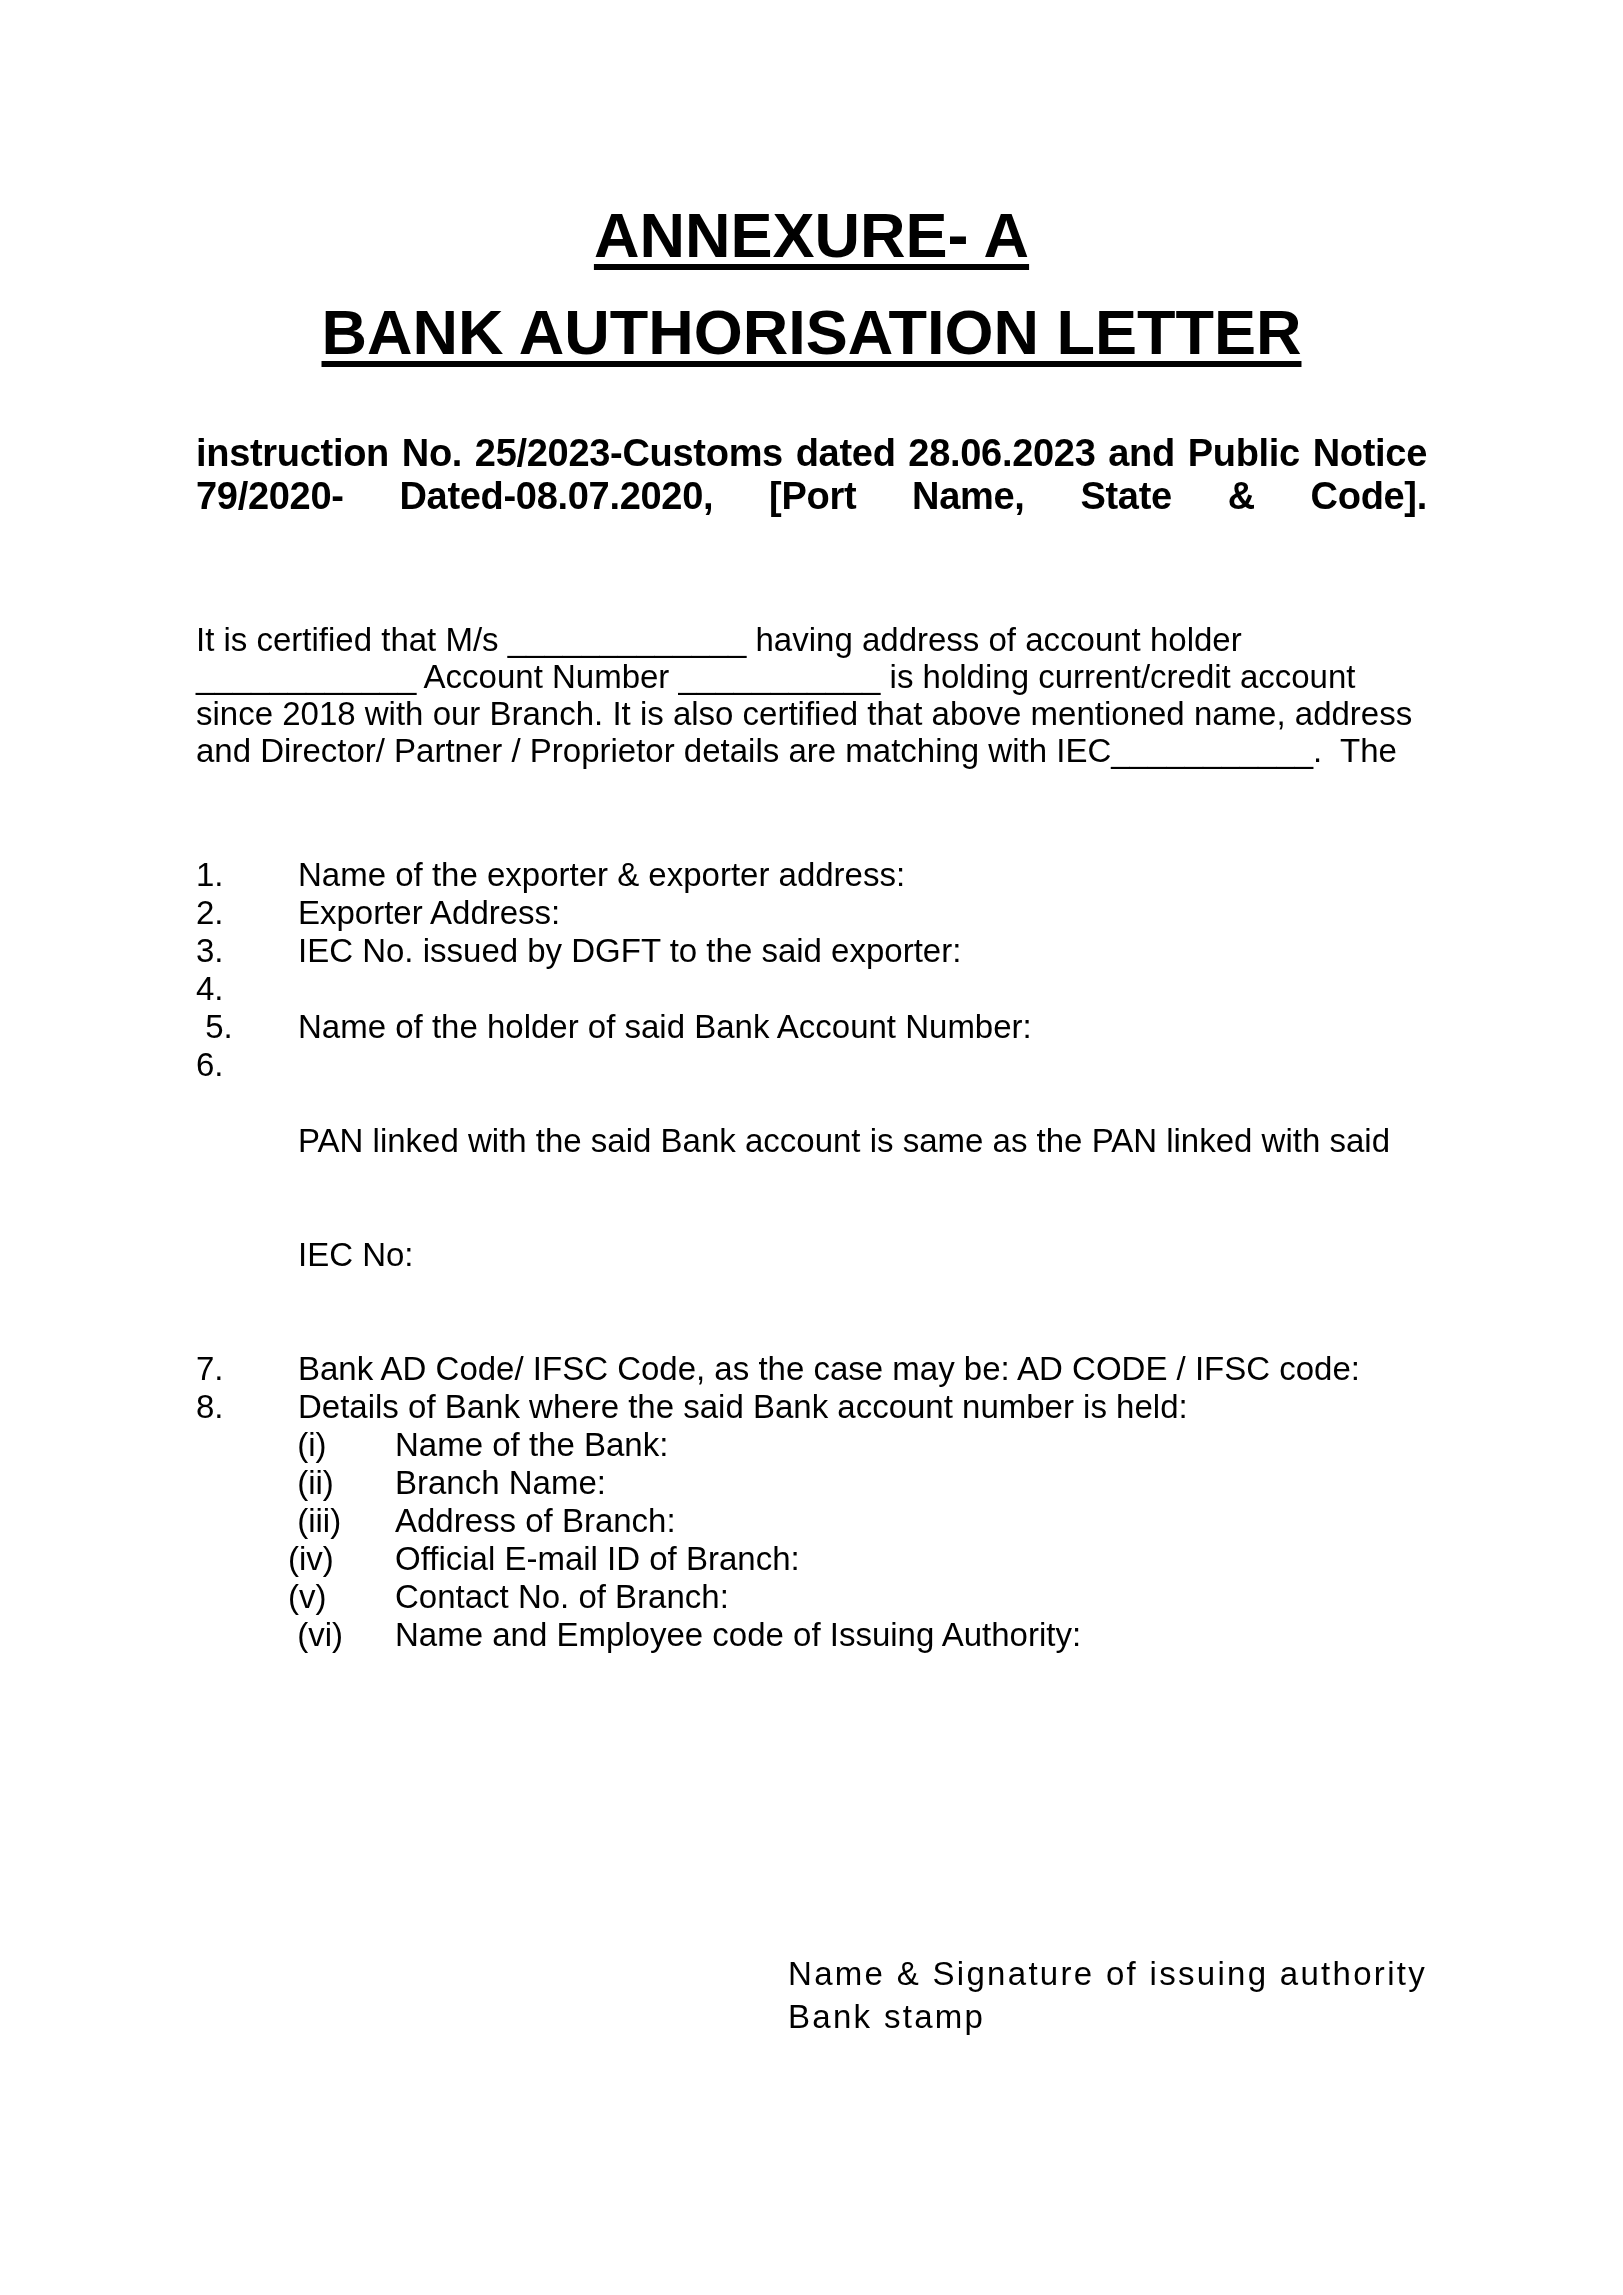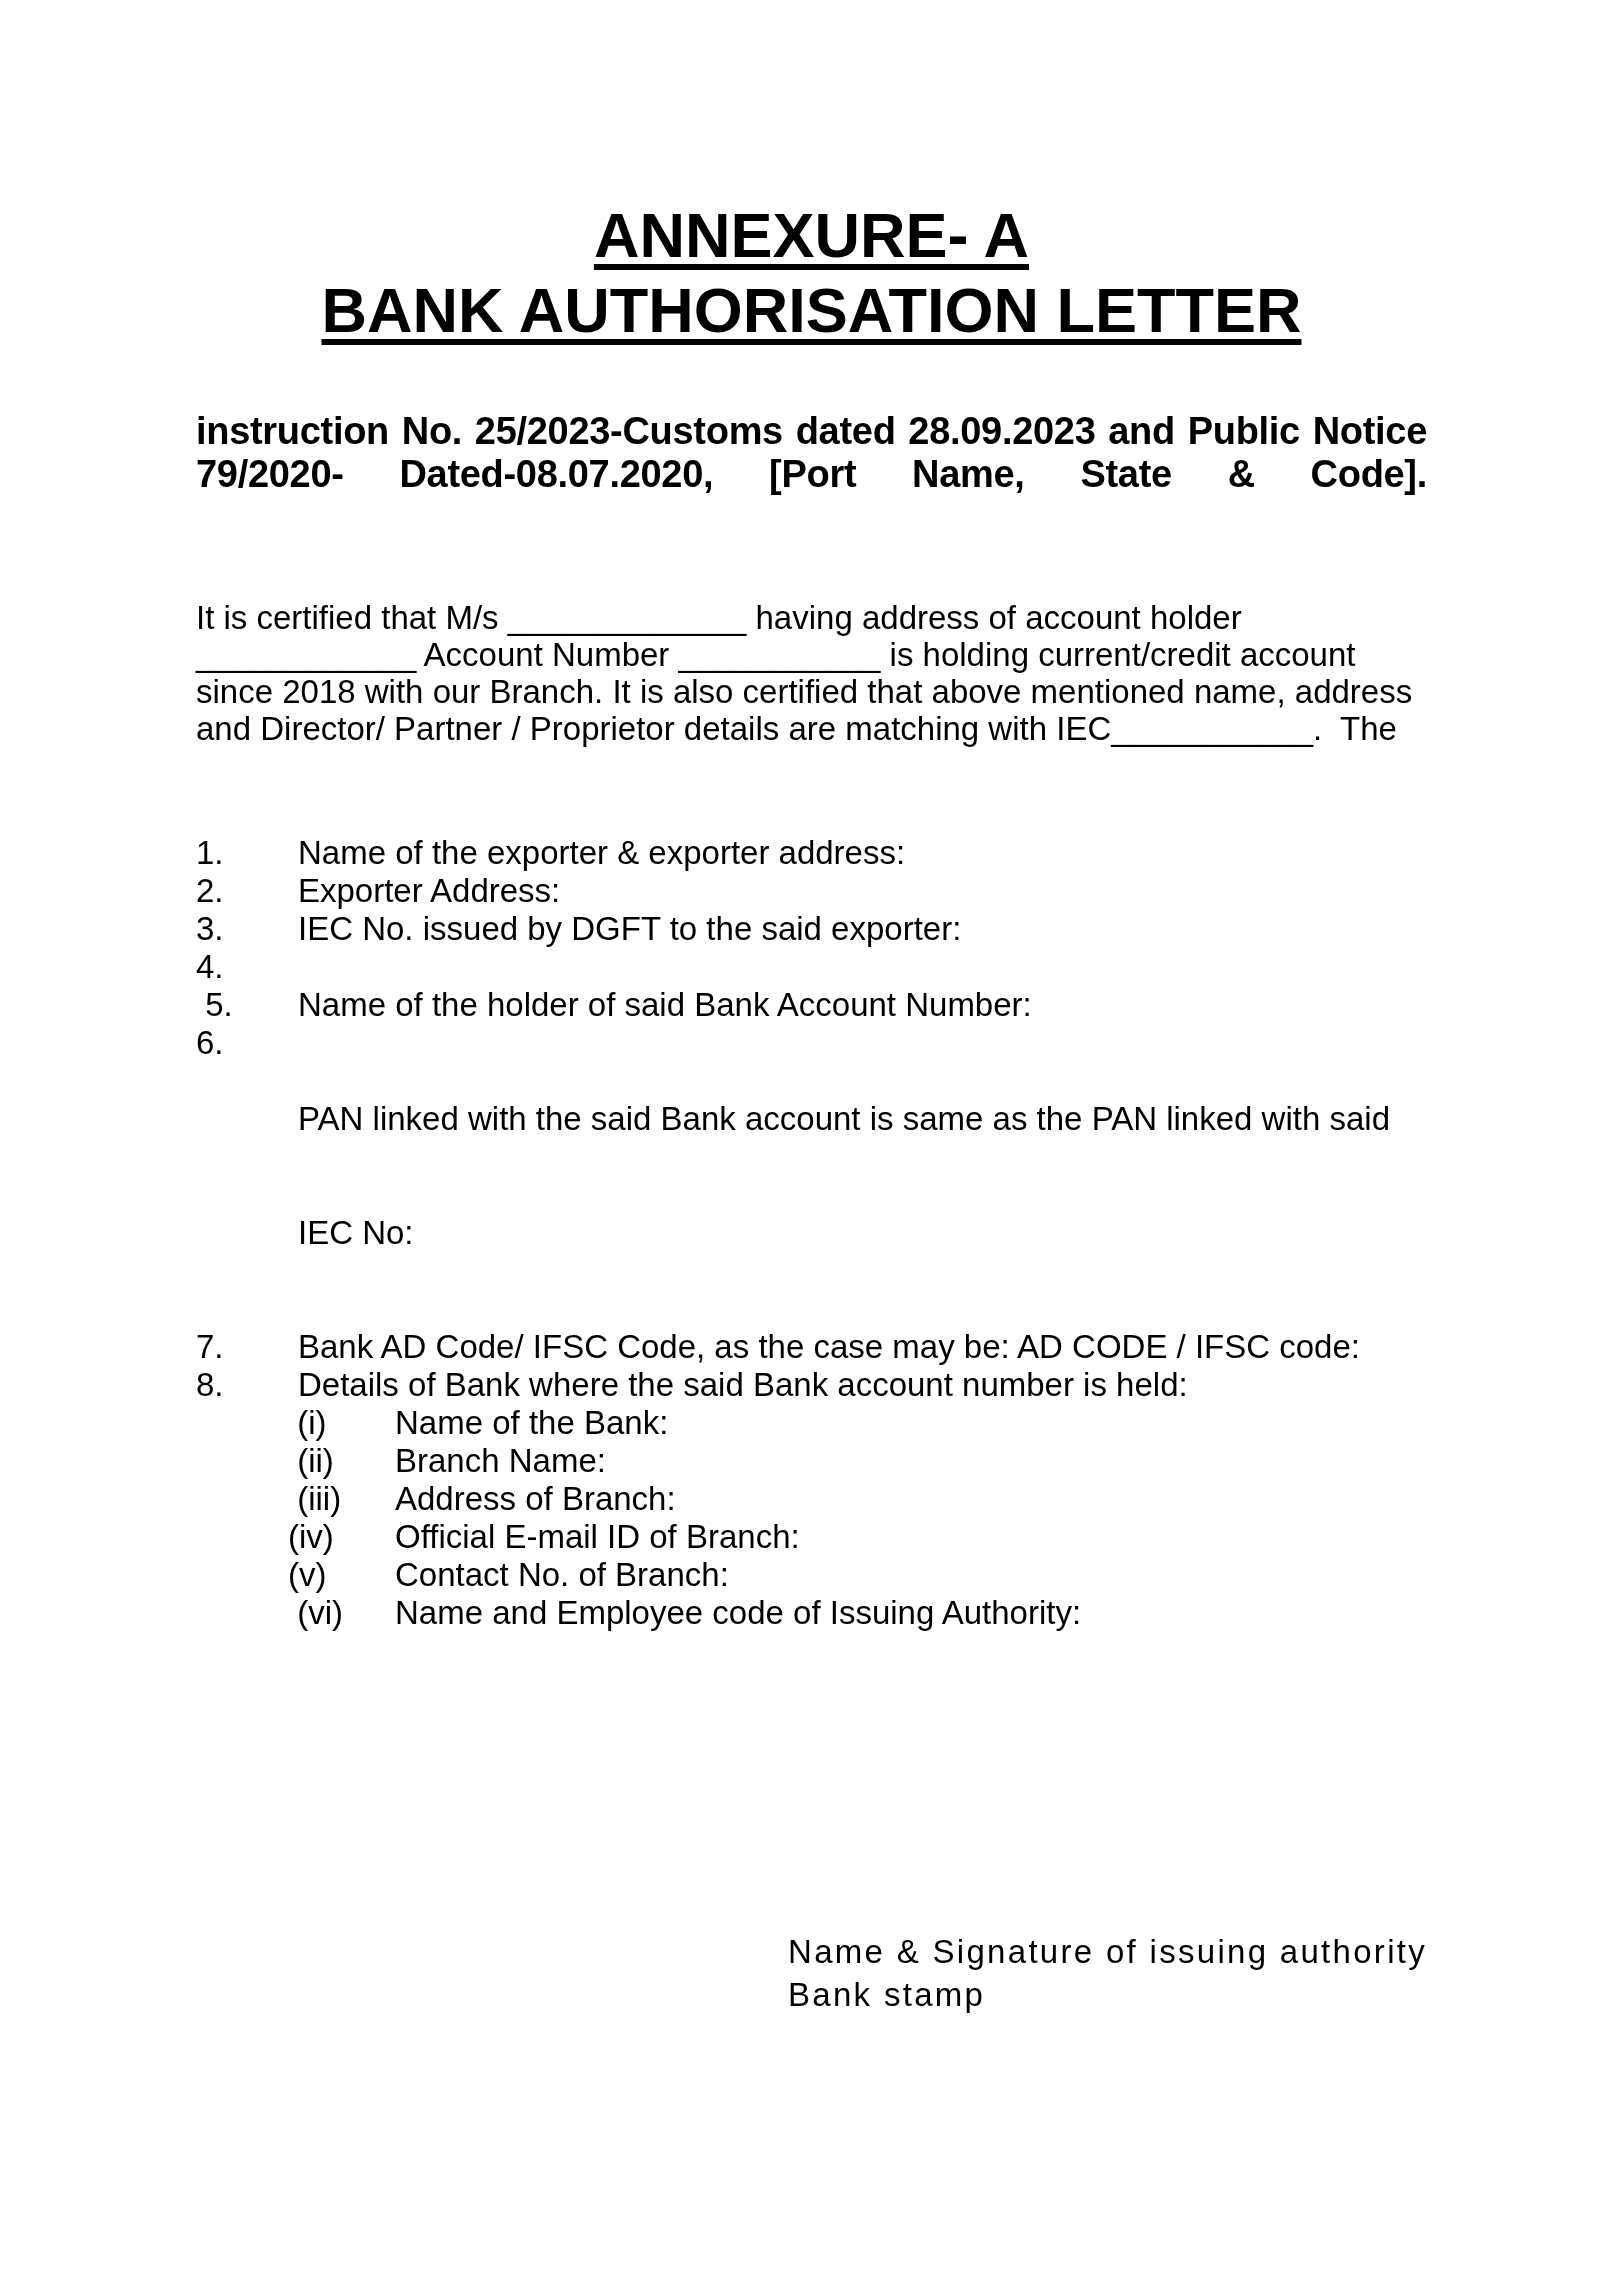--- a/index.html
+++ b/index.html
@@ -20,21 +20,21 @@
     background: #ffffff;
   }
   
   .title {
     margin: 198px 0 0 0;
     text-align: center;
     font-size: 63px;
     line-height: 75px;
     font-weight: bold;
   }
-  .title .title-line { display: block; white-space: pre; }
+  .title .title-line { display: block; white-space: pre; margin-top: 22px; }
   .title .u {
     text-decoration: underline;
     text-decoration-thickness: 5.9px;
     text-underline-offset: 7.2px;
   }
   
   .ref-para {
     margin-top: 62px;
     font-weight: bold;
     font-size: 38px;
@@ -80,21 +80,21 @@
 <body>
 
 <div class="page">
 
   <h1 class="title">
     <span class="title-line"><span class="u">ANNEXURE- A</span></span>
     <span class="title-line"><span class="u">BANK AUTHORISATION LETTER</span></span>
   </h1>
 
   <div class="ref-para">
-    <div class="ref-line">instruction No. 25/2023-Customs dated 28.09.2023 and Public Notice</div>
+    <div class="ref-line">instruction No. 25/2023-Customs dated 28.06.2023 and Public Notice</div>
     <div class="ref-line">79/2020- Dated-08.07.2020, [Port Name, State &amp; Code].</div>
   </div>
 
   <div class="cert-para">
     <div class="body-line">It is certified that M/s _____________ having address of account holder</div>
     <div class="body-line">____________ Account Number ___________ is holding current/credit account</div>
     <div class="body-line">since 2018 with our Branch. It is also certified that above mentioned name, address</div>
     <div class="body-line">and Director/ Partner / Proprietor details are matching with IEC___________.  The</div>
   </div>
 

